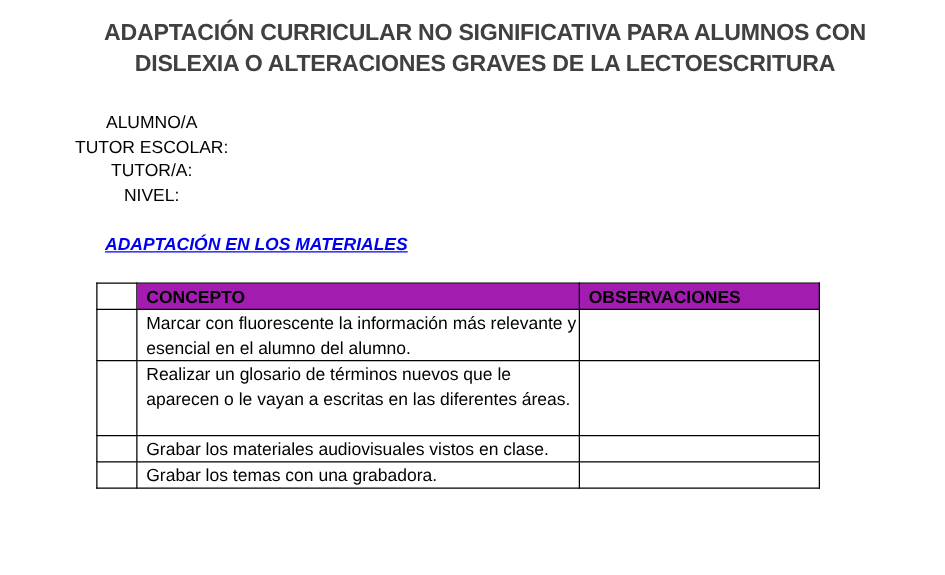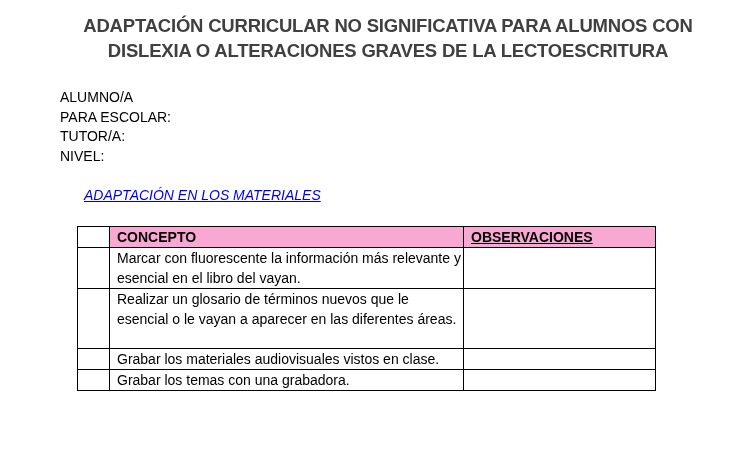--- a/index.html
+++ b/index.html
@@ -2,64 +2,64 @@
 <html><head>
 <meta charset="utf-8">
 <style>
   html, body { margin:0; padding:0; background:#ffffff; }
   body { width:756px; height:460px; position:relative; overflow:hidden;
          font-family:"Liberation Sans", sans-serif; color:#000; }
   .title { position:absolute; left:10px; top:13px; width:756px; text-align:center;
            color:#404040; font-weight:bold; font-size:18.5px; line-height:25px;
            letter-spacing:-0.2px; }
   .info { position:absolute; left:60px; top:88px; font-size:14px; line-height:19.5px; }
-  .info div { white-space:nowrap; }
-  .section-link { position:absolute; left:84px; top:187px; font-size:14px; font-weight:normal;
+  .info div { white-space:nowrap;text-align:center; }
+  .section-link { position:absolute; left:84px; top:187px; font-size:14px; font-weight:bold;
                   font-style:italic; color:#0000ee; text-decoration:underline; cursor:pointer; }
   table.mat { position:absolute; left:77px; top:226px; border-collapse:collapse;
               font-size:14px; line-height:20px; }
   table.mat td, table.mat th { border:1.5px solid #000; padding:0 0 0 7px; vertical-align:top; text-align:left; }
-  table.mat th { background:#f9a8d4; font-weight:bold; height:19px; }
+  table.mat th { background:#a21caf; font-weight:bold; height:19px; }
   table.mat th.blank { background:#fff; }
   .c0 { width:24px; }
   .c1 { width:346px; }
-  .c2 { width:184px;text-decoration:underline; }
+  .c2 { width:184px; }
 </style>
 </head>
 <body>
 
 <div class="title">
   <div>ADAPTACIÓN CURRICULAR NO SIGNIFICATIVA PARA ALUMNOS CON</div>
   <div>DISLEXIA O ALTERACIONES GRAVES DE LA LECTOESCRITURA</div>
 </div>
 
 <div class="info">
   <div>ALUMNO/A</div>
-  <div>PARA ESCOLAR:</div>
+  <div>TUTOR ESCOLAR:</div>
   <div>TUTOR/A:</div>
   <div>NIVEL:</div>
 </div>
 
 <a class="section-link">ADAPTACIÓN EN LOS MATERIALES</a>
 
 <table class="mat">
   <tbody>
       <tr>
     <th class="c0 blank"></th>
     <th class="c1">CONCEPTO</th>
     <th class="c2">OBSERVACIONES</th>
   </tr>
   <tr style="height:40px">
     <td></td>
-    <td>Marcar con fluorescente la información más relevante y esencial en el libro del vayan.</td>
+    <td>Marcar con fluorescente la información más relevante y esencial en el alumno del alumno.</td>
     <td></td>
   </tr>
   <tr style="height:60px">
     <td></td>
-    <td>Realizar un glosario de términos nuevos que le esencial o le vayan a aparecer en las diferentes áreas.</td>
+    <td>Realizar un glosario de términos nuevos que le aparecen o le vayan a escritas en las diferentes áreas.</td>
     <td></td>
   </tr>
   <tr style="height:20px">
     <td></td>
     <td>Grabar los materiales audiovisuales vistos en clase.</td>
     <td></td>
   </tr>
   <tr style="height:20px">
     <td></td>
     <td>Grabar los temas con una grabadora.</td>

